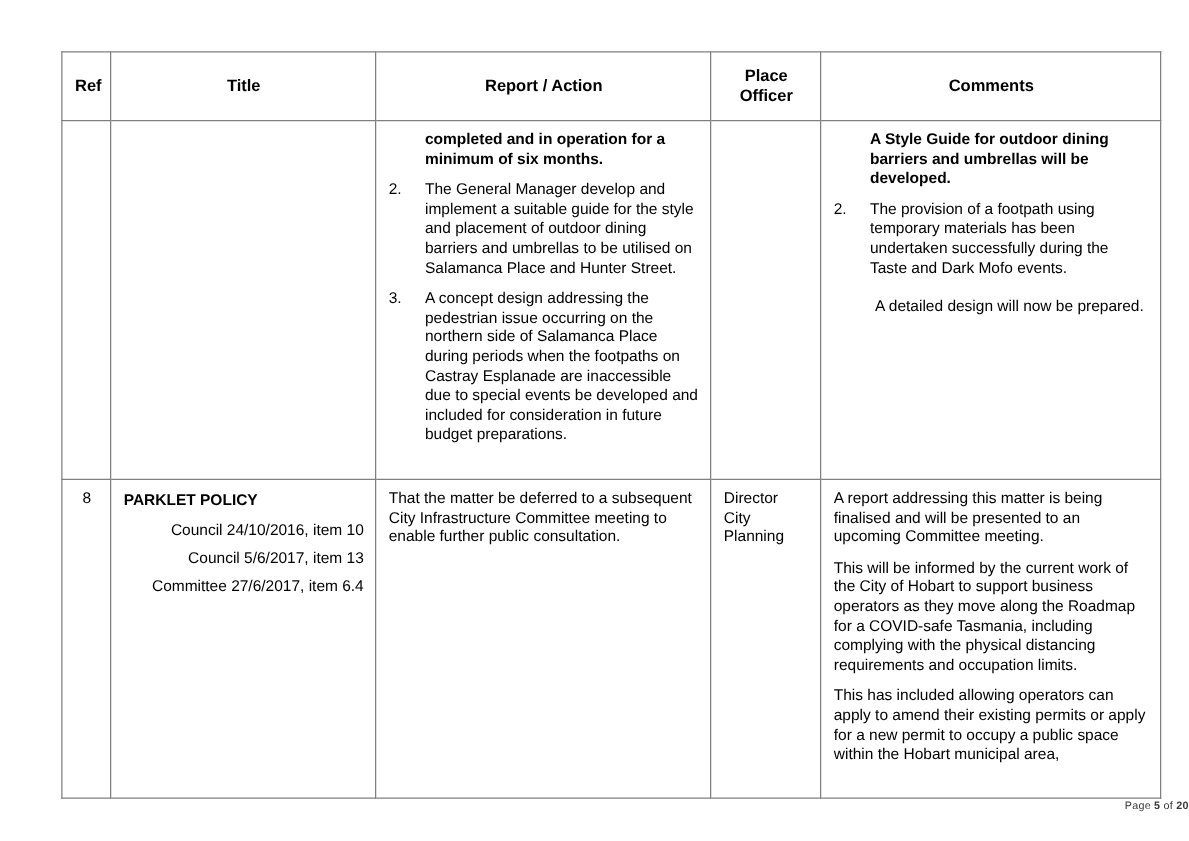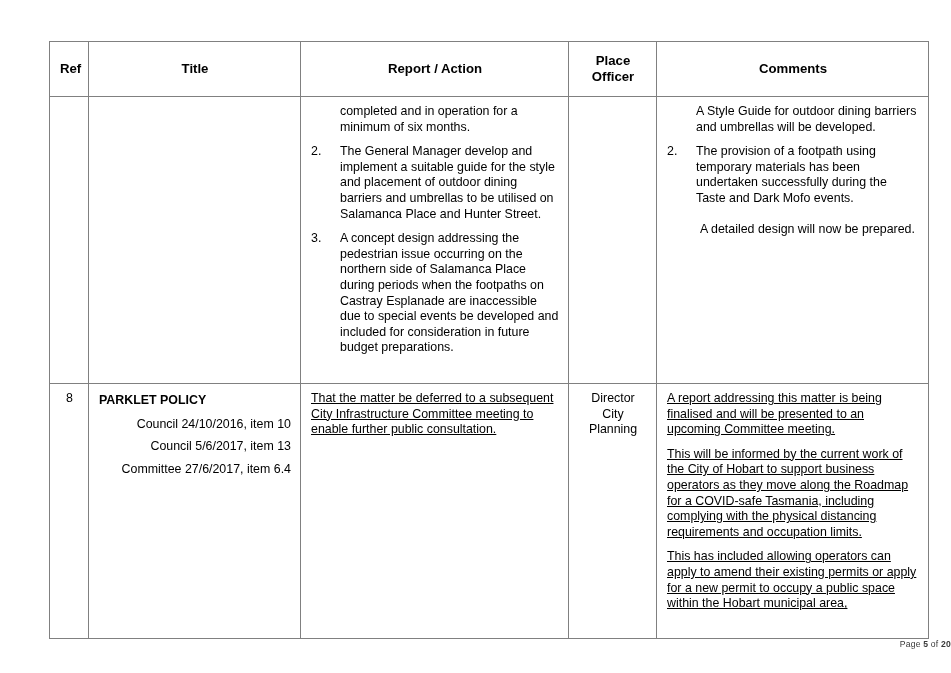--- a/index.html
+++ b/index.html
@@ -52,21 +52,21 @@
   col.c-title  { width: 212px; }
   col.c-report { width: 268px; }
   col.c-officer{ width: 88px; }
   col.c-comments{ width: 272px; }
 
   .cell-ref {
     text-align: center;
     padding-top: 10px;
   }
   .cell-officer {
-    text-align: center;
+    text-align: left;
     padding-top: 10px;
   }
   .cell-officer div { line-height: 15.6px; }
 
   .row-continued td { height: 272px; }
   .row-parklet td { height: 240px; }
 
   .title-heading {
     font-weight: bold;
     margin: 2px 0 8px 0;
@@ -74,21 +74,20 @@
   }
   .title-line {
     margin: 0 0 7px 0;
     line-height: 15.6px;
     text-align: right;
   }
   .title-line:last-child { margin-bottom: 0; }
 
   p.para {
     margin: 0 0 9px 0;
-    text-decoration: underline;
   }
   p.para:last-child { margin-bottom: 0; }
 
   .numlist {
     margin: 0;
     padding: 0;
     list-style: none;
   }
   .numlist li {
     position: relative;
@@ -97,20 +96,21 @@
   }
   .numlist li:last-child { margin-bottom: 0; }
   .numlist li .marker {
     position: absolute;
     left: 0;
     top: 0;
   }
   .cont-text {
     margin: 0 0 9px 0;
     padding-left: 29px;
+    font-weight: bold;
   }
   .indented-para {
     margin: 0 0 0 0;
     padding-left: 29px;
     text-align: center;
   }
   .spacer-line { height: 15.6px; }
 
   .footer {
     position: absolute;

